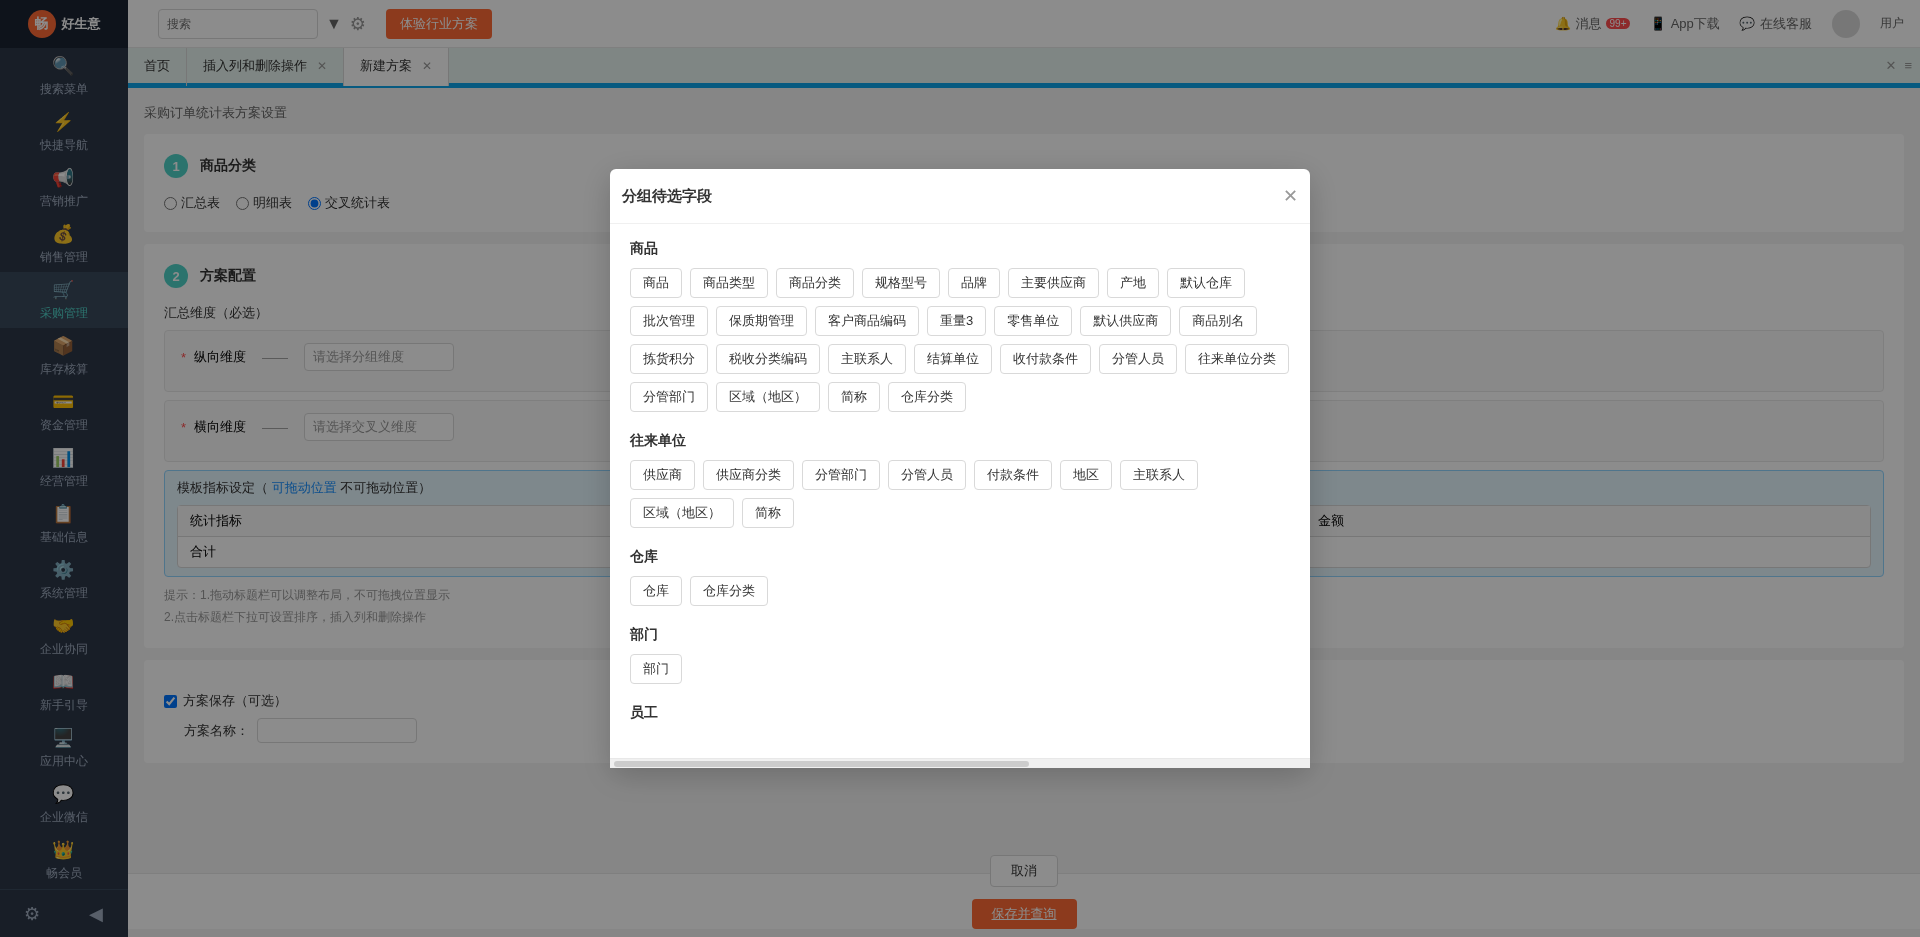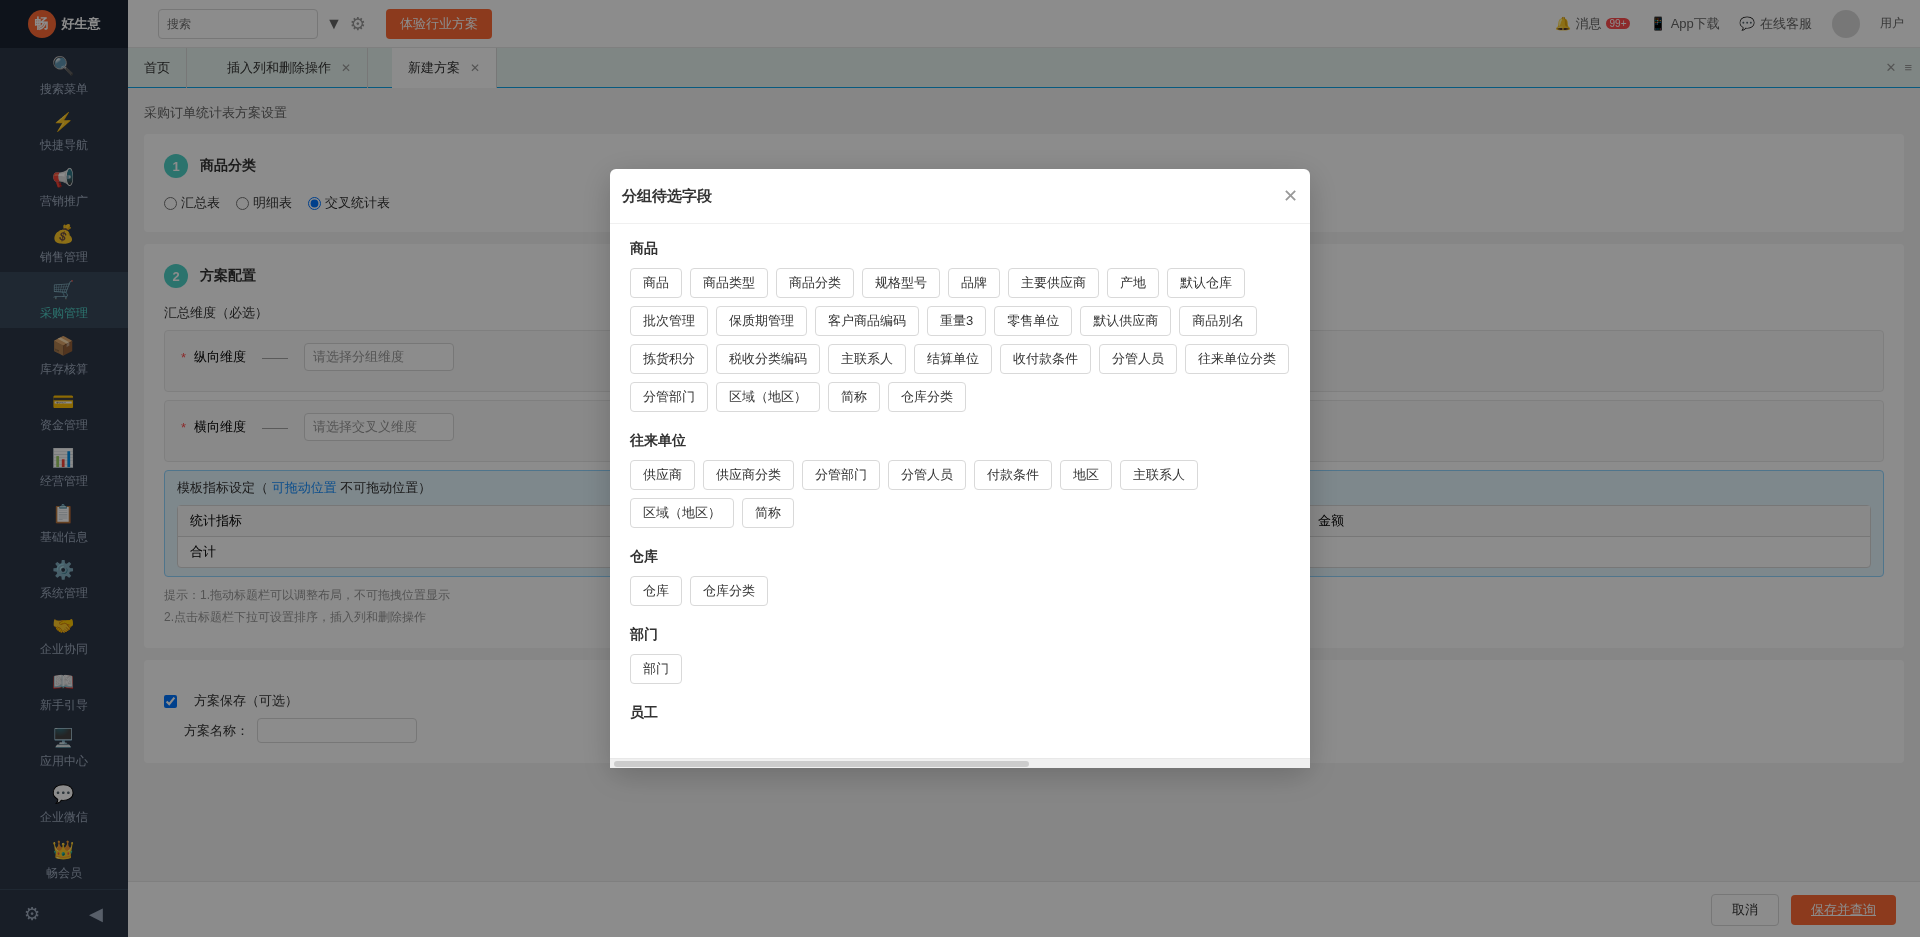--- a/index.html
+++ b/index.html
@@ -80,22 +80,21 @@
     
     .tab-bar {
       position: fixed;
       top: 48px; left: 128px; right: 0;
       height: 40px;
       background: #e8f5f0;
       display: flex;
       align-items: center;
       padding: 0 0;
       z-index: 99;
-      border-bottom: 1px solid #0ea5e9;
-      gap: 24px;
+      border-bottom: 5px solid #0ea5e9;
     }
     .tab-item {
       height: 40px;
       padding: 0 16px;
       display: flex;
       align-items: center;
       gap: 6px;
       font-size: 13px;
       color: #333;
       cursor: pointer;
@@ -273,21 +272,21 @@
       display: flex;
       border-bottom: 1px solid #f0f0f0;
     }
     .indicator-row:last-child { border-bottom: none; }
 
     .hints { color: #999; font-size: 12px; margin-top: 8px; line-height: 1.8; }
 
     .checkbox-row {
       display: flex;
       align-items: center;
-      gap: 17px;
+      gap: 6px;
       margin-top: 12px;
     }
     .checkbox-label { font-size: 13px; color: #333; }
 
     .solution-name-row {
       display: flex;
       align-items: center;
       gap: 8px;
       margin-top: 8px;
       padding-left: 20px;
@@ -297,30 +296,31 @@
       border: 1px solid #d9d9d9;
       border-radius: 4px;
       padding: 4px 8px;
       width: 160px;
       font-size: 13px;
     }
 
     
     .action-bar {
       position: fixed;
-      bottom: 0; left: 128px; right: 0;
+      bottom: 8px; left: 128px; right: 0;
       height: 56px;
       background: white;
       border-top: 1px solid #e8e8e8;
       display: flex;
       align-items: center;
       justify-content: flex-end;
       padding: 0 24px;
       gap: 12px;
       z-index: 99;
+      flex-direction: column;
     }
     .cancel-btn {
       border: 1px solid #d9d9d9;
       background: white;
       color: #333;
       border-radius: 4px;
       padding: 6px 20px;
       font-size: 13px;
       cursor: pointer;
     }

